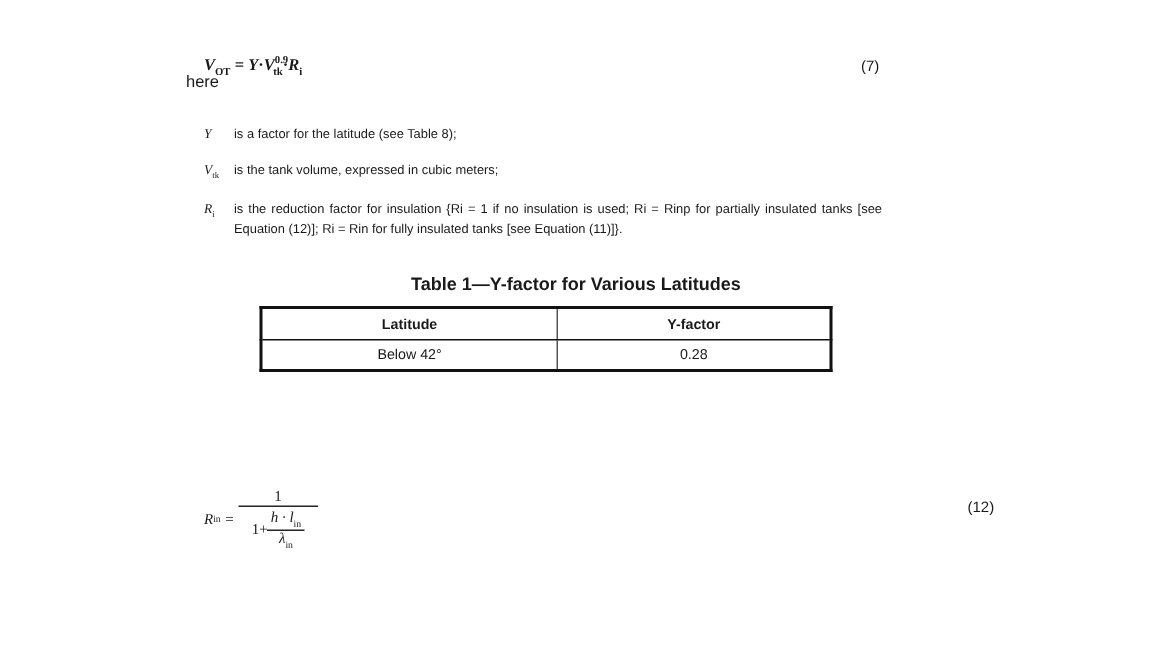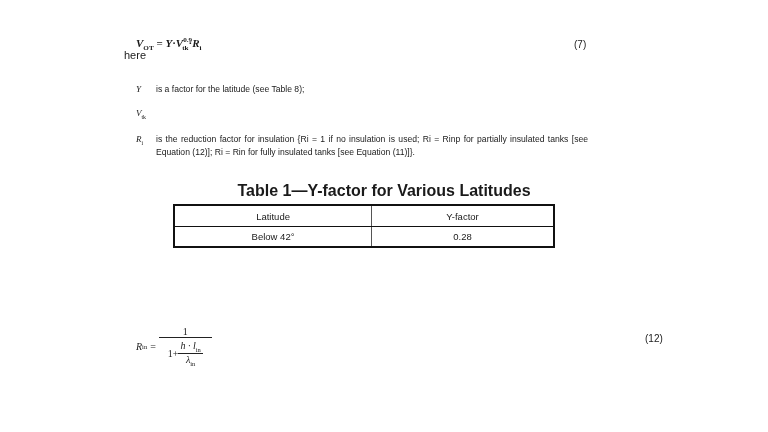--- a/index.html
+++ b/index.html
@@ -7,24 +7,24 @@
          font-family:"Liberation Sans", sans-serif; color:#1a1a1a; }
   .abs { position:absolute; }
   .math { font-family:"Liberation Serif", serif; font-style:italic; }
   .rm { font-style:normal; }
   .eq7 { left:136px; top:36px; font-size:11px;font-weight:bold; }
   .eqnum { font-size:10px; }
   .where { left:124px; top:49px; font-size:11px; }
   .defrow { font-size:8.6px; line-height:13px; }
   .sym { position:absolute; left:136px; font-family:"Liberation Serif", serif; font-style:italic; font-size:9px; }
   .txt { position:absolute; left:156px; width:432px; text-align:justify; }
-  .caption { left:0; width:768px; top:182px; text-align:center; font-weight:bold; font-size:16px; }
+  .caption { left:0; width:768px; top:182px; text-align:center; font-weight:bold; font-size:12px; }
   table { position:absolute; left:173px; top:204px; width:382px; border-collapse:collapse; border:2px solid #111; font-size:9.5px; }
   th, td { border:1px solid #555; text-align:center; height:19px; padding:0; }
-  th { font-weight:normal; border-bottom:1.5px solid #111; height:20px; }
+  th { font-weight:bold; border-bottom:1.5px solid #111; height:20px; }
   .frac { display:inline-flex; flex-direction:column; align-items:center; vertical-align:middle; }
   .frac .num { border-bottom:1px solid #222; padding:0 2px; }
   sub, sup { font-size:65%; }
 </style>
 </head>
 <body>
 
 <div class="abs math eq7">
   <span>V</span><sub class="rm">OT</sub>
   <span class="rm"> = </span>
@@ -33,20 +33,21 @@
 <div class="abs eqnum" style="left:574px; top:39px;">(7)</div>
 
 <div class="abs where">here</div>
 
 <div class="abs defrow" style="left:0; top:83px; width:768px; height:14px;">
   <span class="sym">Y</span>
   <span class="txt">is a factor for the latitude (see Table 8);</span>
 </div>
 <div class="abs defrow" style="left:0; top:107px; width:768px; height:14px;">
   <span class="sym"><span>V</span><sub class="rm">tk</sub></span>
+  <span class="txt">is the tank volume, expressed in cubic meters;</span>
 </div>
 <div class="abs defrow" style="left:0; top:133px; width:768px; height:28px;">
   <span class="sym"><span>R</span><sub class="rm">i</sub></span>
   <span class="txt">is the reduction factor for insulation {Ri = 1 if no insulation is used; Ri = Rinp for partially insulated tanks [see Equation (12)]; Ri = Rin for fully insulated tanks [see Equation (11)]}.</span>
 </div>
 
 <div class="abs caption">Table 1—Y-factor for Various Latitudes</div>
 <table>
   <tbody>
       <tr>

